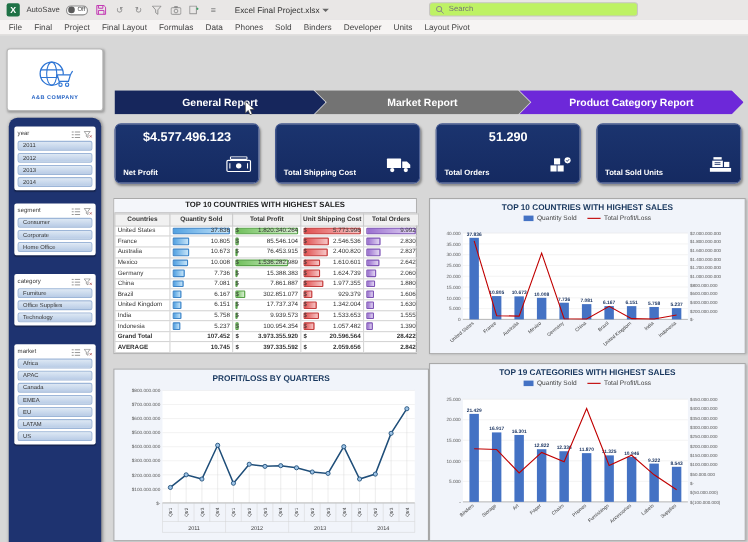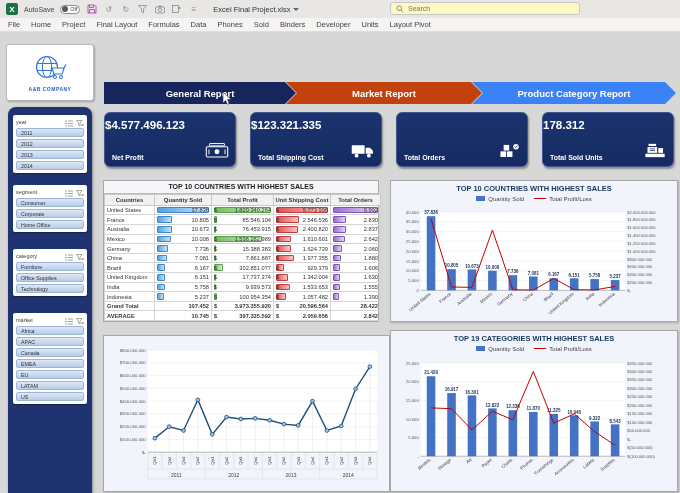--- a/index.html
+++ b/index.html
@@ -10,21 +10,21 @@
   
   .titlebar { position:absolute; left:0; top:0; width:680px; height:18px; background:#e9e7e6; display:flex; align-items:center; gap:6px; padding:0 6px; }
   .xl-logo { width:12px; height:12px; background:#1e7145; border-radius:2px; color:#fff; font-size:8px; font-weight:bold; display:flex; align-items:center; justify-content:center; }
   .autosave { font-size:7px; color:#444; }
   .toggle { width:20px; height:9px; border:1px solid #8a8a8a; border-radius:5px; background:#fff; display:flex; align-items:center; gap:2px; padding:0 1px; }
   .knob { width:6px; height:6px; border-radius:50%; background:#5a5a5a; }
   .toggle span { font-size:5.5px; color:#444; }
   .qa-icon { width:11px; height:11px; display:flex; align-items:center; justify-content:center; font-size:8px; color:#8a8a8a; }
   .doc-title { font-size:7.5px; color:#333; margin-left:8px; display:flex; align-items:center; gap:3px; }
   .chev-down { width:0; height:0; border-left:3px solid transparent; border-right:3px solid transparent; border-top:3px solid #666; }
-  .searchbox { position:absolute; left:390px; top:2px; width:190px; height:13px; background:#fef9c3; border:1px solid #c8c6c4; border-radius:3px; display:flex; align-items:center; gap:4px; padding:0 5px; }
+  .searchbox { position:absolute; left:390px; top:2px; width:190px; height:13px; background:#bef264; border:1px solid #c8c6c4; border-radius:3px; display:flex; align-items:center; gap:4px; padding:0 5px; }
   .searchbox input { border:none; outline:none; font-size:7px; color:#777; width:150px; background:transparent; }
 
   
   .menubar { position:absolute; left:0; top:18px; width:680px; height:14px; background:#f6f4f3; display:flex; align-items:center; gap:11px; padding:0 8px; border-bottom:1px solid #e0dedd; }
   .menu-item { font-size:7.5px; color:#444; cursor:default; white-space:nowrap; }
 
   
   .logo-card { position:absolute; left:6px; top:44px; width:88px; height:57px; background:#fff; border:1px solid #b8b8b8; border-radius:3px; box-shadow:1px 1px 2px rgba(0,0,0,.25); display:flex; flex-direction:column; align-items:center; justify-content:center; gap:2px; }
   .logo-card .brand { font-size:5px; font-weight:bold; color:#2563c4; letter-spacing:.5px; }
   .side-panel { position:absolute; left:8px; top:107px; width:84px; height:386px; background:#1e3370; border-radius:8px 8px 0 0; box-shadow:1px 1px 3px rgba(0,0,0,.35); }
@@ -32,28 +32,28 @@
   .slicer-head { display:flex; align-items:center; justify-content:space-between; height:9px; margin-bottom:1px; }
   .slicer-title { font-size:5.5px; color:#404040; }
   .slicer-icons { display:flex; gap:3px; }
   .slicer-item { height:9px; margin-top:2px; border:1px solid #9db6d8; border-radius:2px; background:linear-gradient(180deg,#dde8f4,#b9cce6); font-size:5.3px; color:#333; display:flex; align-items:center; padding-left:4px; cursor:pointer; }
 
   
   .banner { position:absolute; left:104px; top:46px; width:570px; height:30px; background:linear-gradient(180deg,#27407f,#1c3068); border:1px solid #13204a; border-radius:9px; box-shadow:0 2px 2px rgba(0,0,0,.35); display:flex; align-items:center; justify-content:center; color:#fff; font-size:13px; font-weight:bold; letter-spacing:.3px; }
   .tabs { position:absolute; left:0; top:82px; width:680px; height:22px; }
   .tab { position:absolute; top:0; height:22px; color:#fff; font-weight:bold; font-size:9.5px; display:flex; align-items:center; justify-content:center; cursor:pointer; }
   .tab-0 { left:104px; width:192px; background:#16265c; clip-path:polygon(0 0, calc(100% - 11px) 0, 100% 50%, calc(100% - 11px) 100%, 0 100%); }
-  .tab-1 { left:286px; width:196px; background:#c2410c; clip-path:polygon(0 0, calc(100% - 11px) 0, 100% 50%, calc(100% - 11px) 100%, 0 100%, 11px 50%); }
-  .tab-2 { left:472px; width:204px; background:#3b82f6; clip-path:polygon(0 0, calc(100% - 11px) 0, 100% 50%, calc(100% - 11px) 100%, 0 100%, 11px 50%); }
+  .tab-1 { left:286px; width:196px; background:#737373; clip-path:polygon(0 0, calc(100% - 11px) 0, 100% 50%, calc(100% - 11px) 100%, 0 100%, 11px 50%); }
+  .tab-2 { left:472px; width:204px; background:#6d28d9; clip-path:polygon(0 0, calc(100% - 11px) 0, 100% 50%, calc(100% - 11px) 100%, 0 100%, 11px 50%); }
   .cursor-icon { position:absolute; left:222px; top:92px; z-index:5; }
 
   
   .kpis { position:absolute; left:104px; top:112px; width:570px; height:55px; display:flex; gap:14px; }
   .kpi { position:relative; flex:1; background:linear-gradient(180deg,#1b346f,#152a61); border:1px solid #41558e; border-radius:6px; box-shadow:1px 2px 2px rgba(0,0,0,.35); color:#fff; }
-  .kpi .value { position:absolute; top:6px; left:0; right:0; font-size:11.5px; font-weight:bold; }
+  .kpi .value { position:absolute; top:6px; left:0; right:0; text-align:center; font-size:11.5px; font-weight:bold; }
   .kpi .label { position:absolute; left:7px; bottom:5px; font-size:7px; font-weight:bold; }
   .kpi .icon { position:absolute; right:6px; bottom:4px; }
 
   
   .table-card { position:absolute; left:103px; top:180px; width:276px; height:142px; background:#fff; border:1px solid #a9a9a9; display:flex; flex-direction:column; }
   .table-title { height:13px; background:#f4f6fa; border-bottom:1px solid #bbb; font-size:7px; font-weight:bold; color:#222; display:flex; align-items:center; justify-content:center; }
   table.country { width:100%; border-collapse:collapse; table-layout:fixed; flex:1; }
   table.country th { background:#f1f1f1; font-size:5.9px; color:#333; border:0.5px solid #c9c9c9; height:11px; }
   table.country td { font-size:5.7px; color:#333; border:0.5px solid #d5d5d5; height:9.6px; padding:0 2px; position:relative; overflow:hidden; white-space:nowrap; }
   td.cname { text-align:left; }
@@ -127,21 +127,21 @@
       <svg width="8" height="8" viewBox="0 0 8 8">
           <circle cx="3.2" cy="3.2" r="2.4" fill="none" stroke="#888" stroke-width="0.9"></circle>
           <path d="M5 5 L7.3 7.3" stroke="#888" stroke-width="0.9"></path>
         </svg>
       <input placeholder="Search" style="">
     </div>
   </div>
 
   <div class="menubar" id="menubar">
       <div class="menu-item">File</div>
-      <div class="menu-item">Home</div>
+      <div class="menu-item">Final</div>
       <div class="menu-item">Project</div>
       <div class="menu-item">Final Layout</div>
       <div class="menu-item">Formulas</div>
       <div class="menu-item">Data</div>
       <div class="menu-item">Phones</div>
       <div class="menu-item">Sold</div>
       <div class="menu-item">Binders</div>
       <div class="menu-item">Developer</div>
       <div class="menu-item">Units</div>
       <div class="menu-item">Layout Pivot</div>
@@ -252,41 +252,40 @@
         <div class="value">$4.577.496.123</div>
         <div class="label">Net Profit</div>
         <div class="icon"><svg width="24" height="15" viewBox="0 0 22 14">
             <rect x="4" y="0.5" width="14" height="2.2" rx="0.5" fill="none" stroke="#fff" stroke-width="0.9"></rect>
             <rect x="1" y="3.5" width="20" height="9.5" rx="1" fill="none" stroke="#fff" stroke-width="1"></rect>
             <circle cx="11" cy="8.2" r="2.3" fill="#fff"></circle>
             <path d="M3.5 6 v4.5 M18.5 6 v4.5" stroke="#fff" stroke-width="0.9"></path>
           </svg></div>
       </div>
       <div class="kpi">
-        <div class="value">$123.321.335</div>
         <div class="label">Total Shipping Cost</div>
         <div class="icon"><svg width="24" height="15" viewBox="0 0 22 14">
             <rect x="0.5" y="2" width="12" height="8" rx="0.5" fill="#fff"></rect>
             <path d="M13.5 4.5 h4 l2.8 2.8 V10 h-6.8 Z" fill="#fff"></path>
             <circle cx="5" cy="11.8" r="1.8" fill="#fff"></circle>
             <circle cx="16.5" cy="11.8" r="1.8" fill="#fff"></circle>
           </svg></div>
       </div>
       <div class="kpi">
+        <div class="value">51.290</div>
         <div class="label">Total Orders</div>
         <div class="icon"><svg width="24" height="15" viewBox="0 0 22 14">
             <rect x="3" y="7.8" width="5.2" height="5.2" fill="#fff"></rect>
             <rect x="9" y="7.8" width="5.2" height="5.2" fill="#fff"></rect>
             <rect x="6" y="1.8" width="5.2" height="5.2" fill="#fff"></rect>
             <circle cx="17.5" cy="3.5" r="2.6" fill="#fff"></circle>
             <path d="M16.3 3.5 l0.9 0.9 l1.6 -1.8" fill="none" stroke="#152a61" stroke-width="0.8"></path>
           </svg></div>
       </div>
       <div class="kpi">
-        <div class="value">178.312</div>
         <div class="label">Total Sold Units</div>
         <div class="icon"><svg width="24" height="15" viewBox="0 0 22 14">
             <rect x="5" y="0.8" width="7" height="2" fill="#fff"></rect>
             <rect x="4" y="3.8" width="9" height="5.4" fill="#fff"></rect>
             <path d="M6 5.5 h5 M6 7 h5" stroke="#152a61" stroke-width="0.7"></path>
             <rect x="14" y="4.8" width="4.5" height="4.4" fill="#fff"></rect>
             <rect x="2" y="10" width="18" height="3.2" fill="#fff"></rect>
           </svg></div>
       </div>
     </div>
@@ -723,20 +722,21 @@
           <text x="118.7" y="92" text-anchor="end" font-size="4.5" fill="#404040" transform="rotate(-40 118.7 92)">Germany</text>
           <text x="139.3" y="92" text-anchor="end" font-size="4.5" fill="#404040" transform="rotate(-40 139.3 92)">China</text>
           <text x="159.90000000000003" y="92" text-anchor="end" font-size="4.5" fill="#404040" transform="rotate(-40 159.90000000000003 92)">Brazil</text>
           <text x="180.50000000000003" y="92" text-anchor="end" font-size="4.5" fill="#404040" transform="rotate(-40 180.50000000000003 92)">United Kingdom</text>
           <text x="201.10000000000002" y="92" text-anchor="end" font-size="4.5" fill="#404040" transform="rotate(-40 201.10000000000002 92)">India</text>
           <text x="221.70000000000002" y="92" text-anchor="end" font-size="4.5" fill="#404040" transform="rotate(-40 221.70000000000002 92)">Indonesia</text>
         </svg>
       </div>
   </div>
   <div class="chart-card" id="chart2">
+    <div class="chart-title">PROFIT/LOSS BY QUARTERS</div>
     <div class="chart-body">
         <svg viewBox="0 0 279 140">
           <rect x="40" y="6" width="231" height="103" fill="#ffffff"></rect>
           <line x1="40" x2="271" y1="6" y2="6" stroke="#e4e4e4" stroke-width="0.4"></line>
           <text x="38" y="7.6" text-anchor="end" font-size="4.3" fill="#595959">$800.000.000</text>
           <line x1="40" x2="271" y1="18.875" y2="18.875" stroke="#e4e4e4" stroke-width="0.4"></line>
           <text x="38" y="20.475" text-anchor="end" font-size="4.3" fill="#595959">$700.000.000</text>
           <line x1="40" x2="271" y1="31.75" y2="31.75" stroke="#e4e4e4" stroke-width="0.4"></line>
           <text x="38" y="33.35" text-anchor="end" font-size="4.3" fill="#595959">$600.000.000</text>
           <line x1="40" x2="271" y1="44.625" y2="44.625" stroke="#e4e4e4" stroke-width="0.4"></line>

